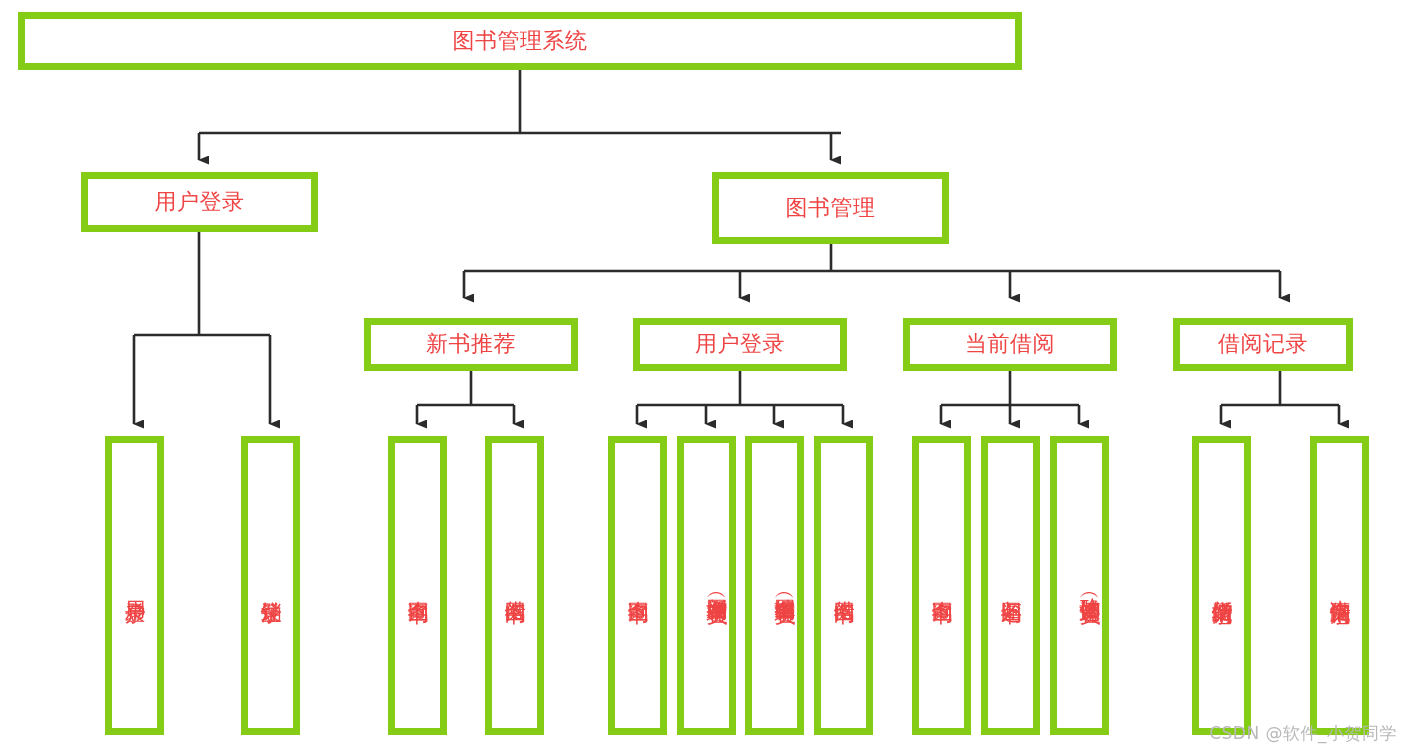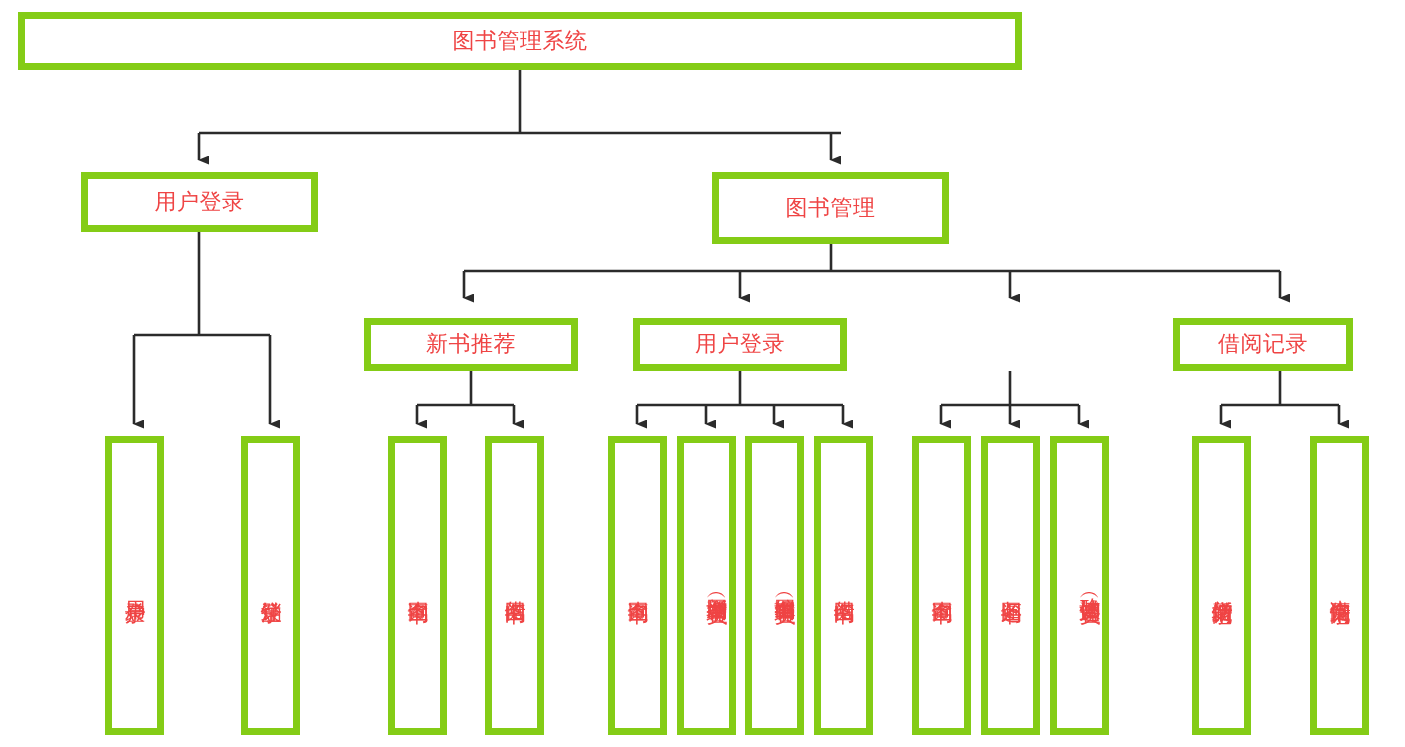--- a/index.html
+++ b/index.html
@@ -143,20 +143,23 @@
   </div>
 
   <div class="node node-h" style="left:364px; top:318px; width:214px; height:53px;">
     <span class="label-h">新书推荐</span>
   </div>
 
   <div class="node node-h" style="left:633px; top:318px; width:214px; height:53px;">
     <span class="label-h">用户登录</span>
   </div>
 
+  <div class="node node-h" style="left:903px; top:318px; width:214px; height:53px;">
+    <span class="label-h">当前借阅</span>
+  </div>
 
   <div class="node node-h" style="left:1173px; top:318px; width:180px; height:53px;">
     <span class="label-h">借阅记录</span>
   </div>
 
   <div class="node node-v" style="left:105px; top:436px; width:59px; height:299px;">
     <span class="label-v">用户登录</span>
   </div>
 
   <div class="node node-v" style="left:241px; top:436px; width:59px; height:299px;">
@@ -200,14 +203,15 @@
   </div>
 
   <div class="node node-v" style="left:1192px; top:436px; width:59px; height:299px;">
     <span class="label-v">新增借阅记录</span>
   </div>
 
   <div class="node node-v" style="left:1310px; top:436px; width:59px; height:299px;">
     <span class="label-v">查询借阅记录</span>
   </div>
 
+  <div id="watermark">CSDN @软件_小贺同学</div>
 
 </div>
 
 </body></html>

